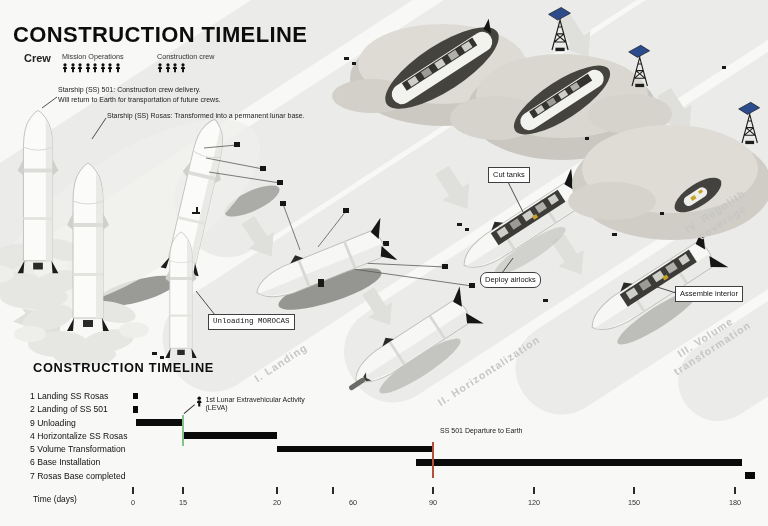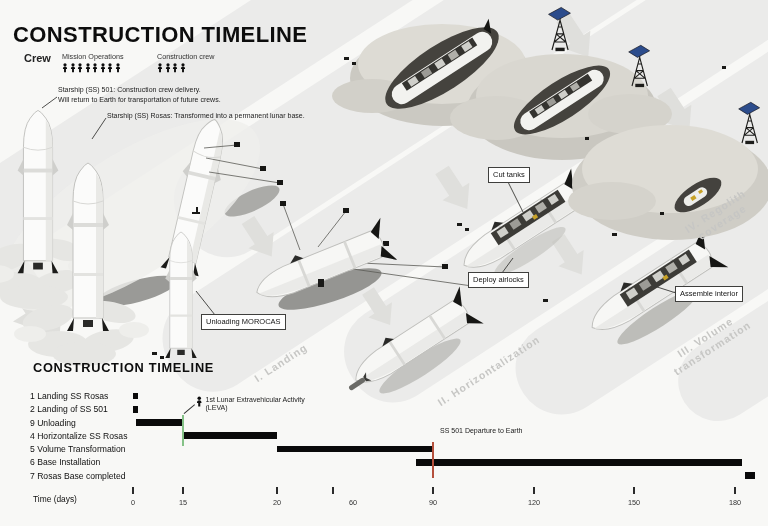--- a/index.html
+++ b/index.html
@@ -305,23 +305,23 @@
           <path d="M5 6 C2.4 6 1.5 7.8 1.5 10.2 L3.4 10.2 L3.4 15.6 L6.6 15.6 L6.6 10.2 L8.5 10.2 C8.5 7.8 7.6 6 5 6 Z"></path>
         </svg>
       </div>
   </div>
   <div class="annotation" style="left:58px;top:85px;">
     <div>Starship (SS) 501: Construction crew delivery.</div>
     <div>Will return to Earth for transportation of future crews.</div>
   </div>
   <div class="annotation" style="left:107px;top:111px;">Starship (SS) Rosas: Transformed into a permanent lunar base.</div>
 
-  <div class="callout" style="left:201px;top:314px;">Unloading MOROCAS</div>
+  <div class="callout" style="left:208px;top:314px;font-family:Liberation Mono, monospace;">Unloading MOROCAS</div>
   <div class="callout" style="left:488px;top:167px;">Cut tanks</div>
-  <div class="callout" style="left:468px;top:272px;">Deploy airlocks</div>
+  <div class="callout" style="left:480px;top:272px;border-radius:7px;">Deploy airlocks</div>
   <div class="callout" style="left:675px;top:286px;text-align:center;">Assemble interior</div>
 
   <div class="phase" style="left:281px;top:363px;">
     <span>I. Landing</span>
       <span></span>
   </div>
   <div class="phase" style="left:489px;top:371px;">
     <span>II. Horizontalization</span>
       <span></span>
   </div>

